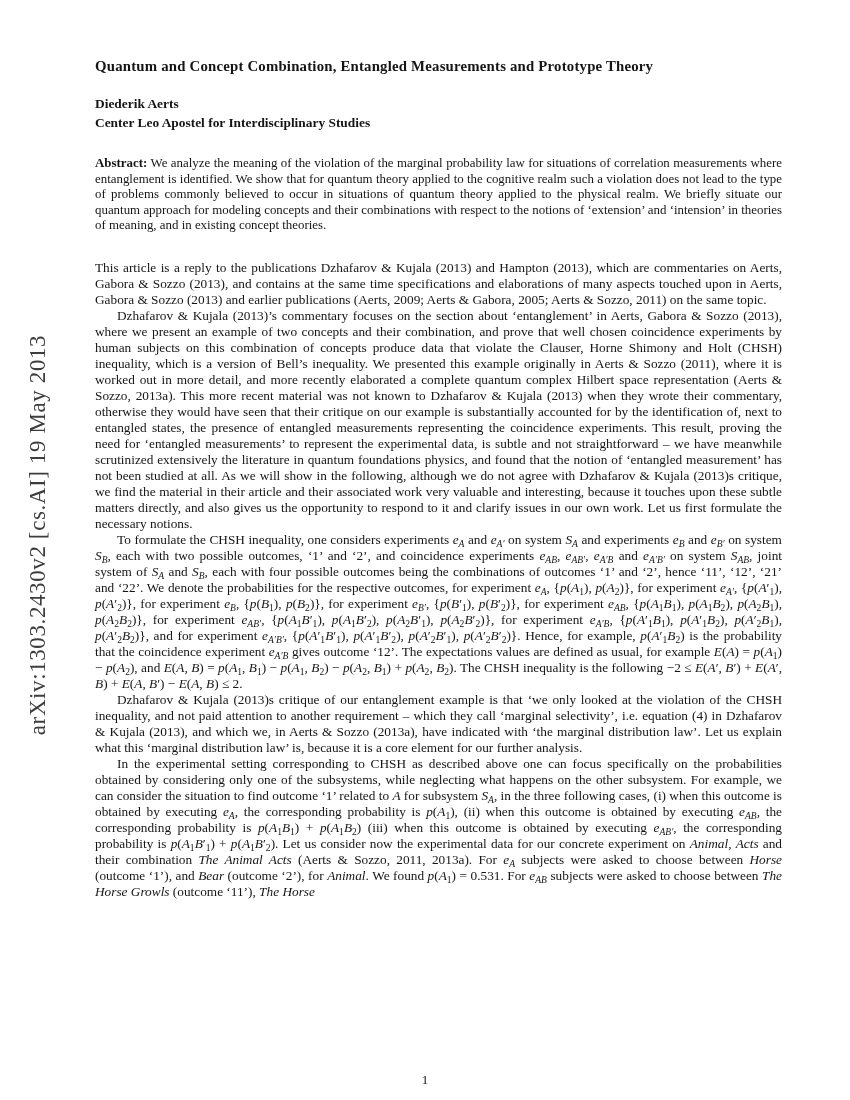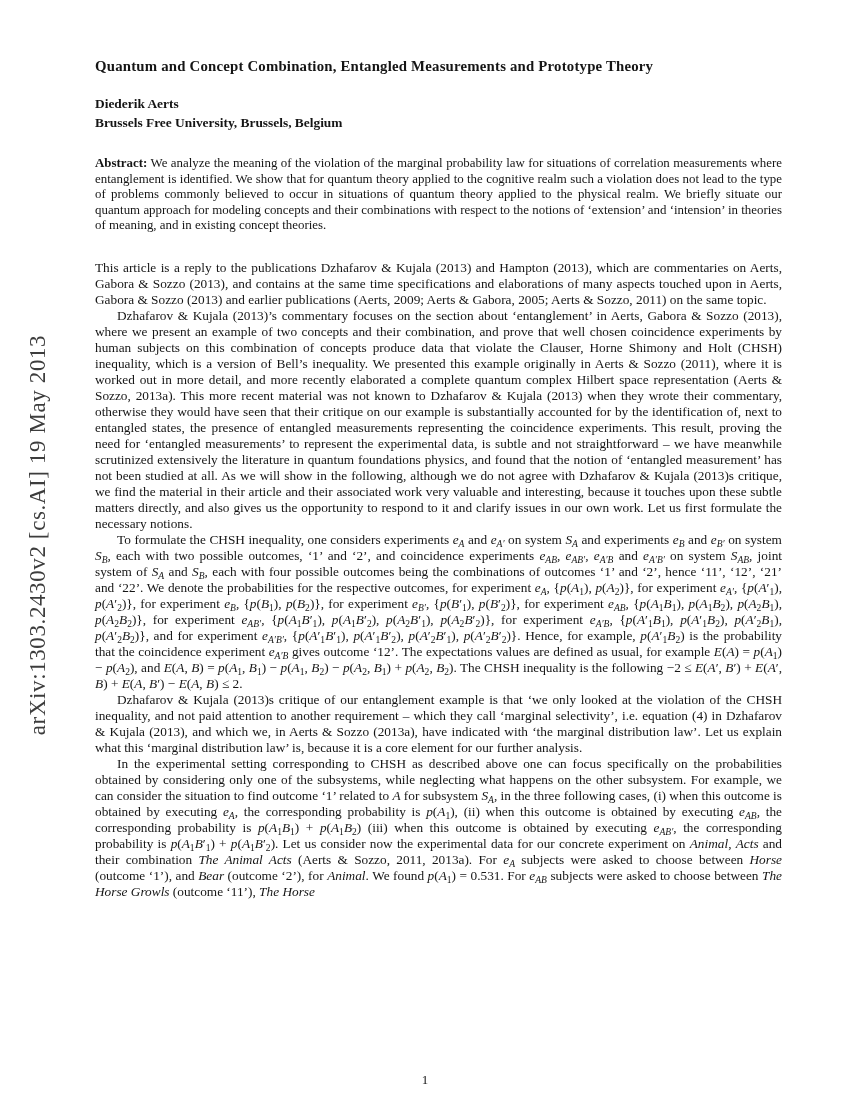--- a/index.html
+++ b/index.html
@@ -81,21 +81,21 @@
 <div class="page">
 
   <div class="arxiv-sidebar">arXiv:1303.2430v2 [cs.AI] 19 May 2013</div>
 
   <div class="content">
 
     <h1 class="title">Quantum and Concept Combination, Entangled Measurements and Prototype Theory</h1>
 
     <div class="author-block">
       <div>Diederik Aerts</div>
-      <div>Brussels Free University, Brussels, Belgium</div>
+      <div>Center Leo Apostel for Interdisciplinary Studies</div>
     </div>
 
     <p class="abstract"><span class="abs-label">Abstract:</span> <span>We analyze the meaning of the violation of the marginal probability law for situations of correlation measurements where entanglement is identified. We show that for quantum theory applied to the cognitive realm such a violation does not lead to the type of problems commonly believed to occur in situations of quantum theory applied to the physical realm. We briefly situate our quantum approach for modeling concepts and their combinations with respect to the notions of ‘extension’ and ‘intension’ in theories of meaning, and in existing concept theories.</span></p>
 
     <div class="body-text">
       <p class="first">This article is a reply to the publications Dzhafarov &amp; Kujala (2013) and Hampton (2013), which are commentaries on Aerts, Gabora &amp; Sozzo (2013), and contains at the same time specifications and elaborations of many aspects touched upon in Aerts, Gabora &amp; Sozzo (2013) and earlier publications (Aerts, 2009; Aerts &amp; Gabora, 2005; Aerts &amp; Sozzo, 2011) on the same topic.</p>
       <p>Dzhafarov &amp; Kujala (2013)’s commentary focuses on the section about ‘entanglement’ in Aerts, Gabora &amp; Sozzo (2013), where we present an example of two concepts and their combination, and prove that well chosen coincidence experiments by human subjects on this combination of concepts produce data that violate the Clauser, Horne Shimony and Holt (CHSH) inequality, which is a version of Bell’s inequality. We presented this example originally in Aerts &amp; Sozzo (2011), where it is worked out in more detail, and more recently elaborated a complete quantum complex Hilbert space representation (Aerts &amp; Sozzo, 2013a). This more recent material was not known to Dzhafarov &amp; Kujala (2013) when they wrote their commentary, otherwise they would have seen that their critique on our example is substantially accounted for by the identification of, next to entangled states, the presence of entangled measurements representing the coincidence experiments. This result, proving the need for ‘entangled measurements’ to represent the experimental data, is subtle and not straightforward – we have meanwhile scrutinized extensively the literature in quantum foundations physics, and found that the notion of ‘entangled measurement’ has not been studied at all. As we will show in the following, although we do not agree with Dzhafarov &amp; Kujala (2013)s critique, we find the material in their article and their associated work very valuable and interesting, because it touches upon these subtle matters directly, and also gives us the opportunity to respond to it and clarify issues in our own work. Let us first formulate the necessary notions.</p>
       <p>To formulate the CHSH inequality, one considers experiments <i>e</i><sub><i>A</i></sub> and <i>e</i><sub><i>A′</i></sub> on system <i>S</i><sub><i>A</i></sub> and experiments <i>e</i><sub><i>B</i></sub> and <i>e</i><sub><i>B′</i></sub> on system <i>S</i><sub><i>B</i></sub>, each with two possible outcomes, ‘1’ and ‘2’, and coincidence experiments <i>e</i><sub><i>AB</i></sub>, <i>e</i><sub><i>AB′</i></sub>, <i>e</i><sub><i>A′B</i></sub> and <i>e</i><sub><i>A′B′</i></sub> on system <i>S</i><sub><i>AB</i></sub>, joint system of <i>S</i><sub><i>A</i></sub> and <i>S</i><sub><i>B</i></sub>, each with four possible outcomes being the combinations of outcomes ‘1’ and ‘2’, hence ‘11’, ‘12’, ‘21’ and ‘22’. We denote the probabilities for the respective outcomes, for experiment <i>e</i><sub><i>A</i></sub>, {<i>p</i>(<i>A</i><sub>1</sub>), <i>p</i>(<i>A</i><sub>2</sub>)}, for experiment <i>e</i><sub><i>A′</i></sub>, {<i>p</i>(<i>A</i>′<sub>1</sub>), <i>p</i>(<i>A</i>′<sub>2</sub>)}, for experiment <i>e</i><sub><i>B</i></sub>, {<i>p</i>(<i>B</i><sub>1</sub>), <i>p</i>(<i>B</i><sub>2</sub>)}, for experiment <i>e</i><sub><i>B′</i></sub>, {<i>p</i>(<i>B</i>′<sub>1</sub>), <i>p</i>(<i>B</i>′<sub>2</sub>)}, for experiment <i>e</i><sub><i>AB</i></sub>, {<i>p</i>(<i>A</i><sub>1</sub><i>B</i><sub>1</sub>), <i>p</i>(<i>A</i><sub>1</sub><i>B</i><sub>2</sub>), <i>p</i>(<i>A</i><sub>2</sub><i>B</i><sub>1</sub>), <i>p</i>(<i>A</i><sub>2</sub><i>B</i><sub>2</sub>)}, for experiment <i>e</i><sub><i>AB′</i></sub>, {<i>p</i>(<i>A</i><sub>1</sub><i>B</i>′<sub>1</sub>), <i>p</i>(<i>A</i><sub>1</sub><i>B</i>′<sub>2</sub>), <i>p</i>(<i>A</i><sub>2</sub><i>B</i>′<sub>1</sub>), <i>p</i>(<i>A</i><sub>2</sub><i>B</i>′<sub>2</sub>)}, for experiment <i>e</i><sub><i>A′B</i></sub>, {<i>p</i>(<i>A</i>′<sub>1</sub><i>B</i><sub>1</sub>), <i>p</i>(<i>A</i>′<sub>1</sub><i>B</i><sub>2</sub>), <i>p</i>(<i>A</i>′<sub>2</sub><i>B</i><sub>1</sub>), <i>p</i>(<i>A</i>′<sub>2</sub><i>B</i><sub>2</sub>)}, and for experiment <i>e</i><sub><i>A′B′</i></sub>, {<i>p</i>(<i>A</i>′<sub>1</sub><i>B</i>′<sub>1</sub>), <i>p</i>(<i>A</i>′<sub>1</sub><i>B</i>′<sub>2</sub>), <i>p</i>(<i>A</i>′<sub>2</sub><i>B</i>′<sub>1</sub>), <i>p</i>(<i>A</i>′<sub>2</sub><i>B</i>′<sub>2</sub>)}. Hence, for example, <i>p</i>(<i>A</i>′<sub>1</sub><i>B</i><sub>2</sub>) is the probability that the coincidence experiment <i>e</i><sub><i>A′B</i></sub> gives outcome ‘12’. The expectations values are defined as usual, for example <i>E</i>(<i>A</i>) = <i>p</i>(<i>A</i><sub>1</sub>) − <i>p</i>(<i>A</i><sub>2</sub>), and <i>E</i>(<i>A</i>, <i>B</i>) = <i>p</i>(<i>A</i><sub>1</sub>, <i>B</i><sub>1</sub>) − <i>p</i>(<i>A</i><sub>1</sub>, <i>B</i><sub>2</sub>) − <i>p</i>(<i>A</i><sub>2</sub>, <i>B</i><sub>1</sub>) + <i>p</i>(<i>A</i><sub>2</sub>, <i>B</i><sub>2</sub>). The CHSH inequality is the following −2 ≤ <i>E</i>(<i>A</i>′, <i>B</i>′) + <i>E</i>(<i>A</i>′, <i>B</i>) + <i>E</i>(<i>A</i>, <i>B</i>′) − <i>E</i>(<i>A</i>, <i>B</i>) ≤ 2.</p>
       <p>Dzhafarov &amp; Kujala (2013)s critique of our entanglement example is that ‘we only looked at the violation of the CHSH inequality, and not paid attention to another requirement – which they call ‘marginal selectivity’, i.e. equation (4) in Dzhafarov &amp; Kujala (2013), and which we, in Aerts &amp; Sozzo (2013a), have indicated with ‘the marginal distribution law’. Let us explain what this ‘marginal distribution law’ is, because it is a core element for our further analysis.</p>
       <p>In the experimental setting corresponding to CHSH as described above one can focus specifically on the probabilities obtained by considering only one of the subsystems, while neglecting what happens on the other subsystem. For example, we can consider the situation to find outcome ‘1’ related to <i>A</i> for subsystem <i>S</i><sub><i>A</i></sub>, in the three following cases, (i) when this outcome is obtained by executing <i>e</i><sub><i>A</i></sub>, the corresponding probability is <i>p</i>(<i>A</i><sub>1</sub>), (ii) when this outcome is obtained by executing <i>e</i><sub><i>AB</i></sub>, the corresponding probability is <i>p</i>(<i>A</i><sub>1</sub><i>B</i><sub>1</sub>) + <i>p</i>(<i>A</i><sub>1</sub><i>B</i><sub>2</sub>) (iii) when this outcome is obtained by executing <i>e</i><sub><i>AB′</i></sub>, the corresponding probability is <i>p</i>(<i>A</i><sub>1</sub><i>B</i>′<sub>1</sub>) + <i>p</i>(<i>A</i><sub>1</sub><i>B</i>′<sub>2</sub>). Let us consider now the experimental data for our concrete experiment on <i>Animal</i>, <i>Acts</i> and their combination <i>The Animal Acts</i> (Aerts &amp; Sozzo, 2011, 2013a). For <i>e</i><sub><i>A</i></sub> subjects were asked to choose between <i>Horse</i> (outcome ‘1’), and <i>Bear</i> (outcome ‘2’), for <i>Animal</i>. We found <i>p</i>(<i>A</i><sub>1</sub>) = 0.531. For <i>e</i><sub><i>AB</i></sub> subjects were asked to choose between <i>The Horse Growls</i> (outcome ‘11’), <i>The Horse</i></p>

